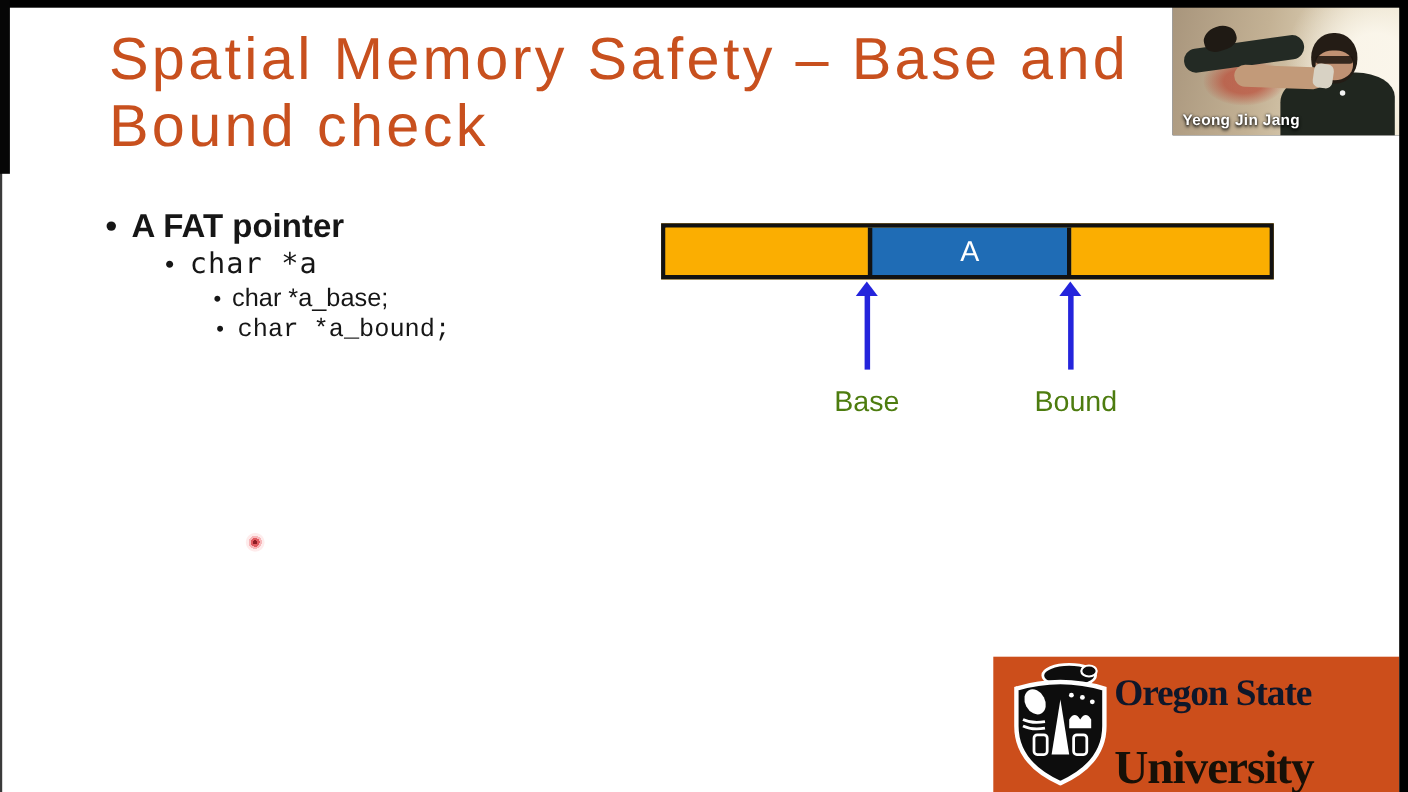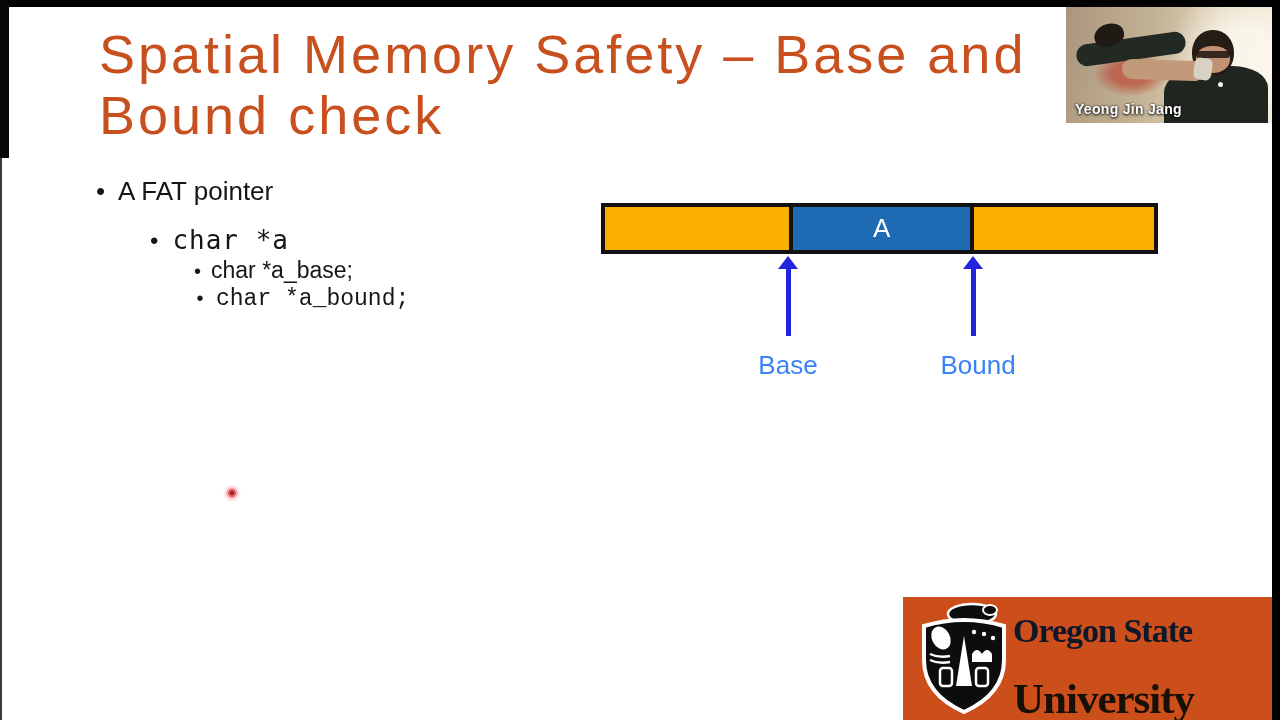--- a/index.html
+++ b/index.html
@@ -13,21 +13,21 @@
   .frame-left-line { position:absolute; left:0; top:0; width:2px; height:720px; background:#3a3a3a; z-index:59; }
   .frame-right { position:absolute; left:1272px; top:0; width:8px; height:720px; background:#000; z-index:60; }
 
   
   .title { position:absolute; left:99px; top:24px; color:#C8501E; font-size:54px;
            line-height:61px; letter-spacing:3px; font-weight:400; white-space:nowrap; z-index:5; }
 
   
   .bullet { position:absolute; color:#161616; white-space:nowrap; z-index:5; }
   .bullet .dot { display:inline-block; margin-right:13px; }
-  .b1 { left:96px;  top:176px; font-size:26px; font-weight:400; }
+  .b1 { left:96px;  top:189px; font-size:30px; font-weight:700; }
   .b2 { left:150px; top:225px; font-size:26px; font-family:"DejaVu Sans Mono", monospace; letter-spacing:1px; }
   .b2 .dot { font-family:"Liberation Sans", sans-serif; font-size:24px; }
   .b3 { left:194px; top:257px; font-size:23px; }
   .b4 { left:194px; top:286px; font-size:23px;font-family:Liberation Mono, monospace; }
   .b3 .dot, .b4 .dot { font-size:20px; margin-right:10px; }
 
   
   .membar { position:absolute; left:601px; top:203px; width:557px; height:51px;
             display:flex; border:4px solid #121212; background:#FBAE01; z-index:5; }
   .seg { height:100%; }
@@ -38,21 +38,21 @@
   .seg-right { flex:1; background:#FBAE01; }
 
   .uparrow { position:absolute; width:22px; z-index:5; }
   .uparrow .head { width:0; height:0; margin:0 auto;
                    border-left:10px solid transparent; border-right:10px solid transparent;
                    border-bottom:13px solid #2424DC; }
   .uparrow .shaft { width:5px; height:67px; background:#2424DC; margin:0 auto; }
   .arrow-base  { left:777px; top:256px; }
   .arrow-bound { left:962px; top:256px; }
 
-  .ptr-label { position:absolute; top:350px; font-size:26px; color:#3b82f6; text-align:center; z-index:5; }
+  .ptr-label { position:absolute; top:350px; font-size:26px; color:#4d7c0f; text-align:center; z-index:5; }
   .lbl-base  { left:738px; width:100px; }
   .lbl-bound { left:918px; width:120px; }
 
   
   .laser { position:absolute; left:223px; top:484px; width:18px; height:18px; border-radius:50%; z-index:6;
            background: radial-gradient(circle,
              #8e1d24 0 2px, #e05a60 2px 4px,
              rgba(240,125,130,0.55) 4px 6px,
              rgba(250,185,185,0.28) 6px 8px, transparent 9px); }
 

